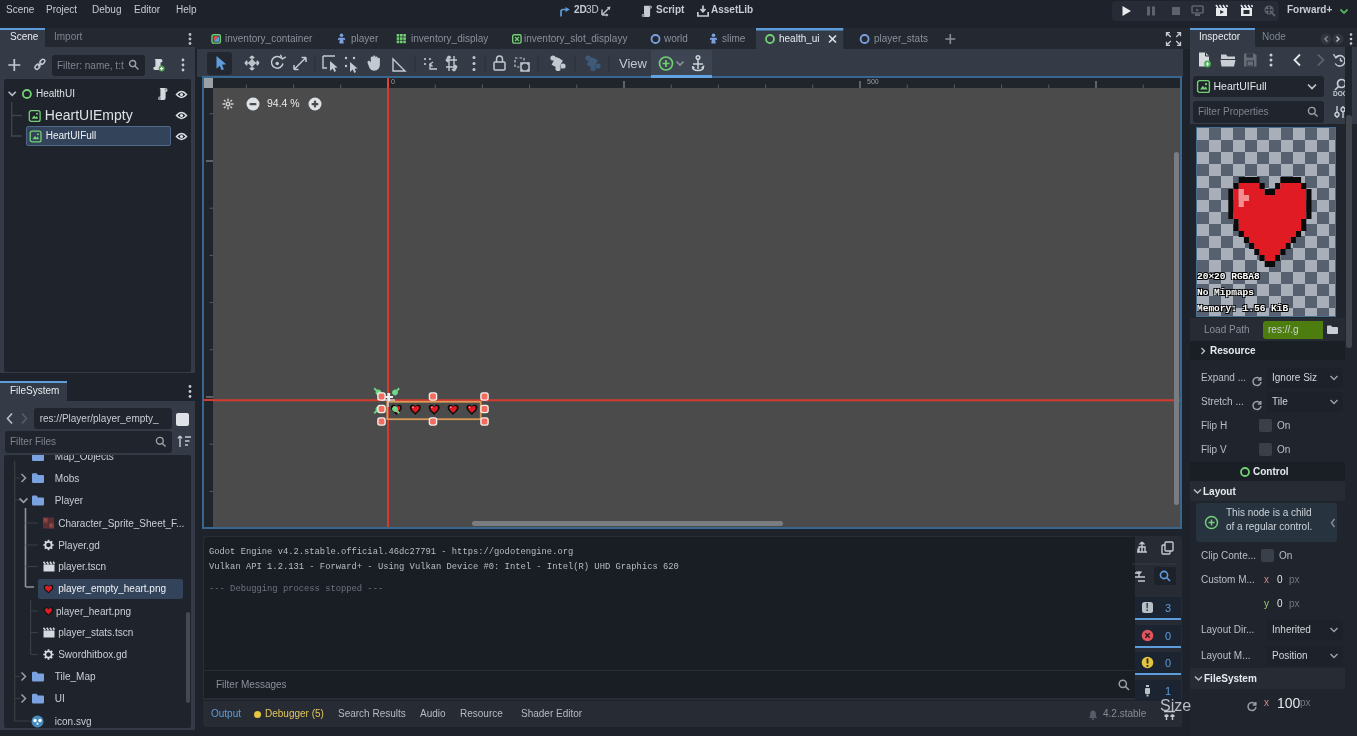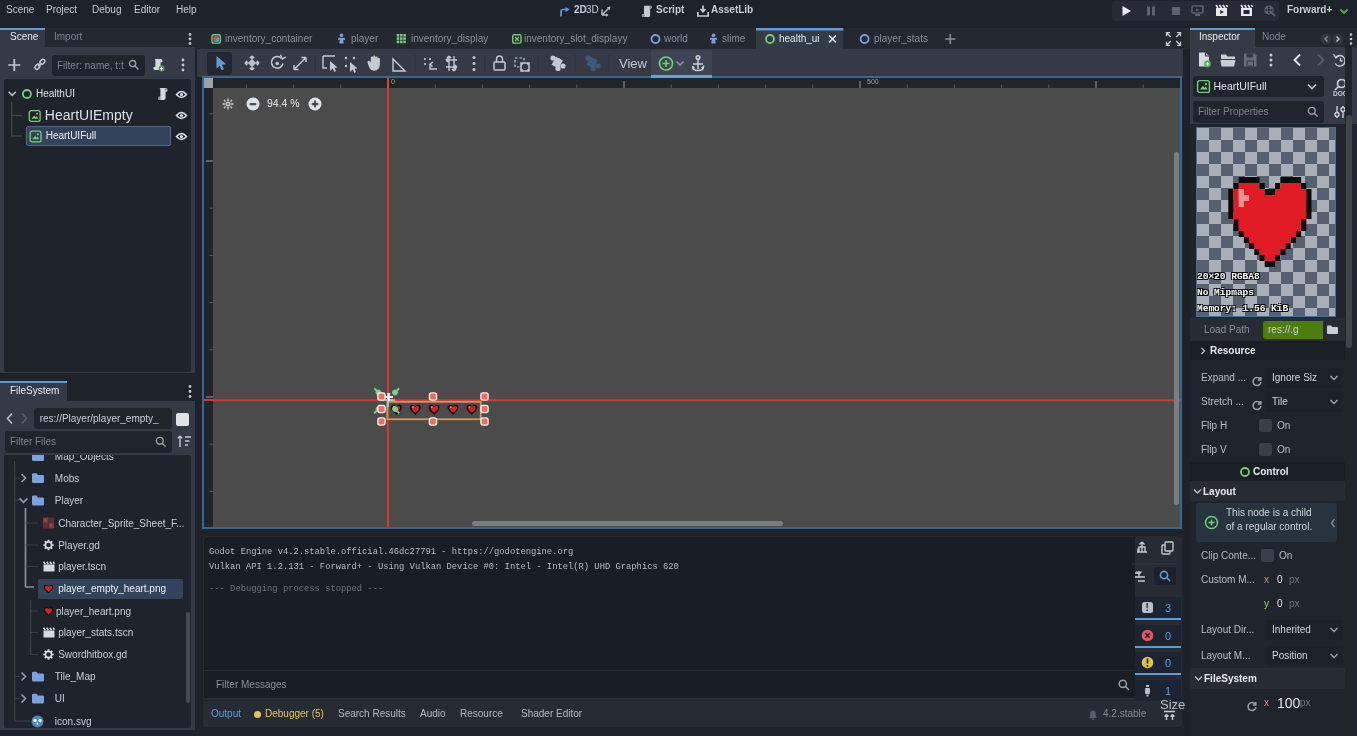--- a/index.html
+++ b/index.html
@@ -803,21 +803,21 @@
 <div class="a" style="left:1266px;top:646px;width:77px;height:20px;background:#1d222a;border-radius:3px"></div>
 <div class="a" style="left:1272px;top:646px;font-size:10px;color:#d2d6db;line-height:20px;white-space:nowrap;width:56px;overflow:hidden">Position</div>
 <svg class="a" width="10" height="20" viewBox="0 0 10 20" style="left:1329px;top:646px">
     <path d="M1.5 8 L5 11.5 L8.5 8" stroke="#9aa0a8" stroke-width="1.5" fill="none"></path>
   </svg>
 <div class="a" style="left:1190px;top:668px;width:155px;height:21px;background:#272b34"></div>
 <svg class="a" width="9" height="9" viewBox="0 0 9 9" style="left:1194px;top:674px">
     <path d="M1 2.5 L4.5 6 L8 2.5" stroke="#b6bcc6" stroke-width="1.5" fill="none"></path>
   </svg>
 <div class="a" style="left:1204px;top:673px;font-size:10px;font-weight:bold;color:#e7eaee;white-space:nowrap">FileSystem</div>
-<div class="a" style="left:1160px;top:697px;font-size:13px;color:#b9bfc7;white-space:nowrap">Size</div>
+<div class="a" style="left:1160px;top:697px;font-size:16px;color:#b9bfc7;white-space:nowrap">Size</div>
 <svg class="a" width="12" height="12" viewBox="0 0 12 12" style="left:1246px;top:701px">
     <path d="M9.5 3.5 A4 4 0 1 0 10 6" fill="none" stroke="#9aa0a8" stroke-width="1.5"></path>
     <path d="M9.8 1 V4 H6.8" fill="none" stroke="#9aa0a8" stroke-width="1.5"></path>
   </svg>
 <div class="a" style="left:1258px;top:693px;width:85px;height:20px;background:#20242c;border-radius:3px"></div>
 <div class="a" style="left:1264px;top:693px;font-size:10px;color:#d78787;line-height:20px">x</div>
 <div class="a" style="left:1277px;top:693px;font-size:14px;color:#e2e5e9;line-height:20px">100</div>
 <div class="a" style="left:1300px;top:693px;font-size:10px;color:#6f7682;line-height:20px">px</div>
 <div class="a" style="left:1258px;top:726px;width:85px;height:10px;background:#20242c;border-radius:3px 3px 0 0"></div>
 <div class="a" style="left:1345px;top:47px;width:7px;height:689px;background:#20242b"></div>

